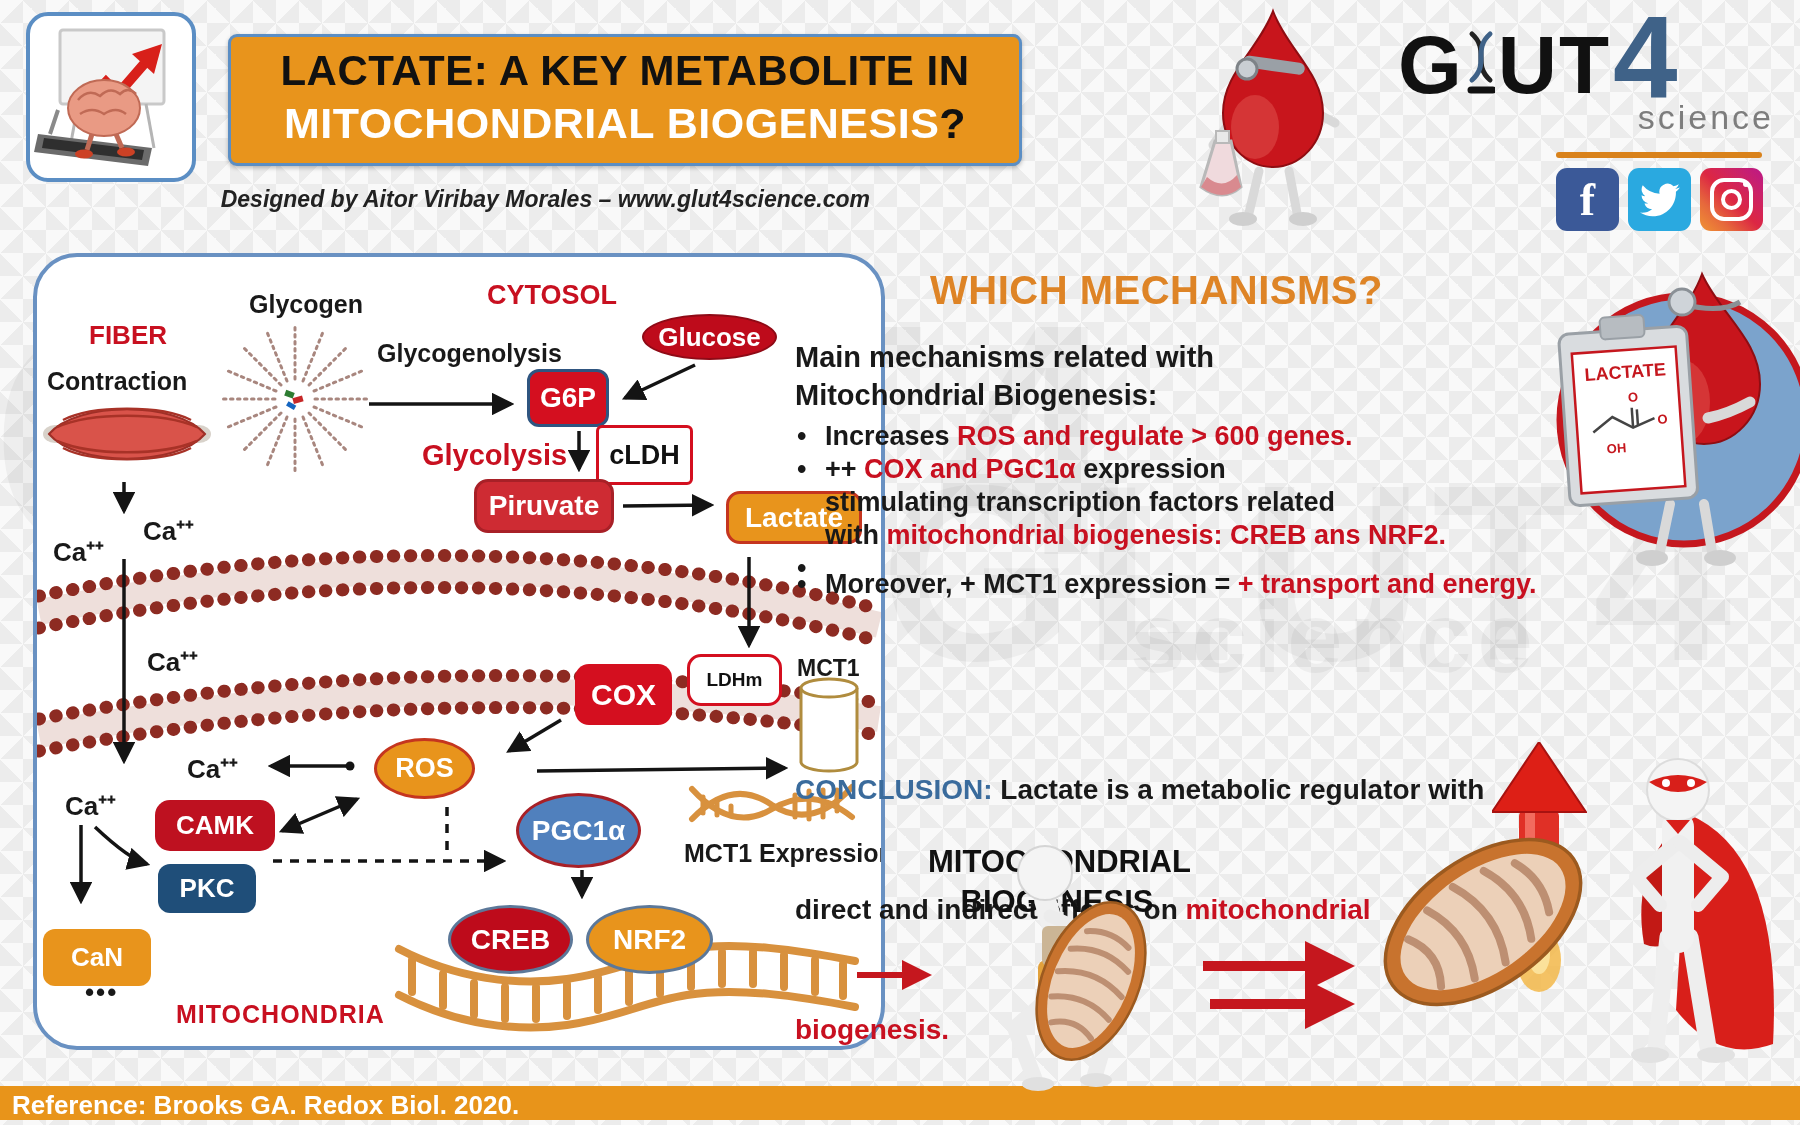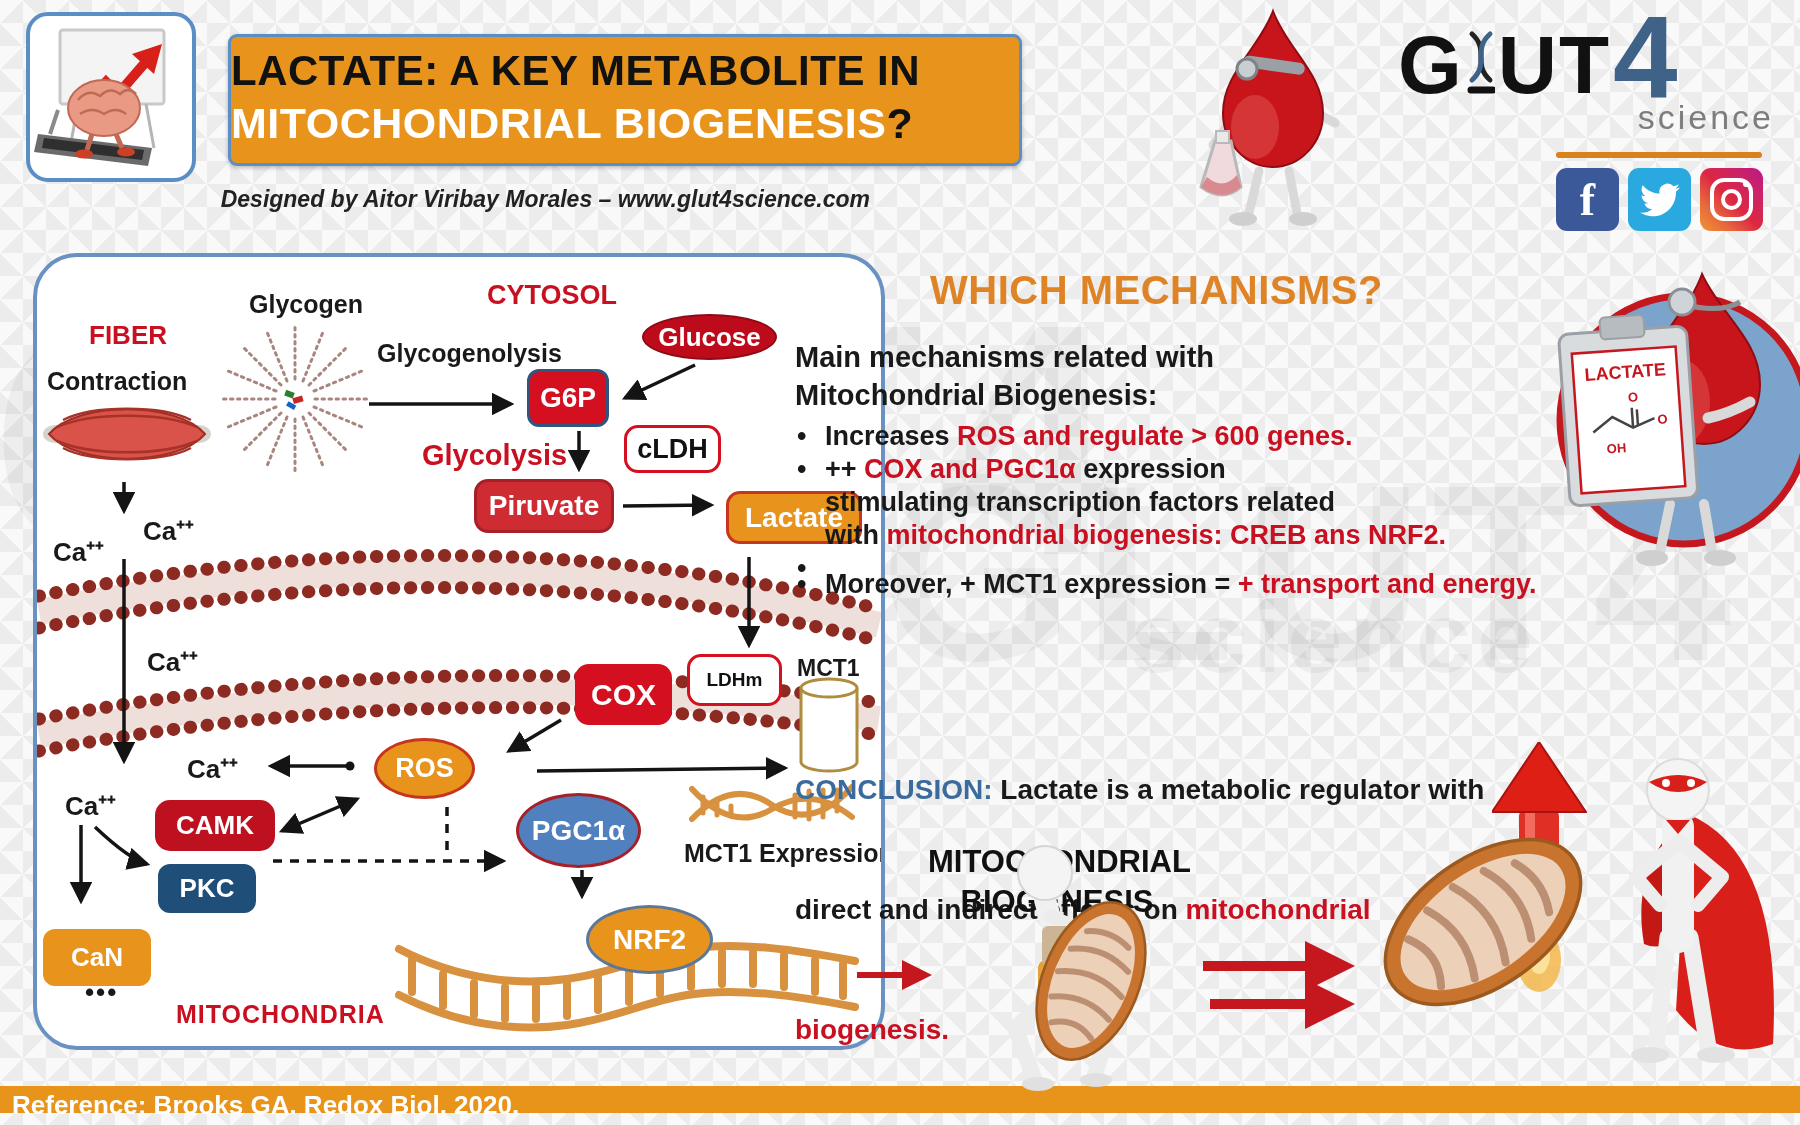--- a/index.html
+++ b/index.html
@@ -10,21 +10,21 @@
     background-image:
       linear-gradient(45deg,#ececec 25%,transparent 25%,transparent 75%,#ececec 75%),
       linear-gradient(-45deg,#ececec 25%,transparent 25%,transparent 75%,#ececec 75%);
     background-size:46px 46px;
     background-position:0 0,23px 23px;
   }
   .abs{position:absolute}
   .wm{position:absolute;font-weight:700;color:#000;opacity:.04;pointer-events:none;white-space:nowrap}
   
   .brainbox{left:26px;top:12px;width:162px;height:162px;background:#fff;border:4px solid #5b8ec4;border-radius:22px;overflow:hidden}
-  .banner{left:228px;top:34px;width:788px;height:126px;background:#e8941c;border:3px solid #5b8ec4;border-radius:9px;box-shadow:0 2px 4px rgba(0,0,0,.25)}
+  .banner{left:228px;top:34px;width:788px;height:126px;background:#e8941c;border:3px solid #5b8ec4;border-radius:9px;text-align:center;box-shadow:0 2px 4px rgba(0,0,0,.25)}
   .banner .l1{font-size:42px;letter-spacing:.5px;color:#111;margin-top:10px}
   .banner .l2{font-size:43px;letter-spacing:.5px;color:#fff;margin-top:4px}
   .banner .l2 .q{color:#111}
   .byline{left:170px;top:186px;width:700px;text-align:right;font-style:italic;font-size:23px;color:#222}
   
   .logo{left:1398px;top:16px;width:390px;height:140px}
   .logo-row{display:flex;align-items:flex-end}
   .logo-g{font-size:82px;line-height:.85;color:#111;letter-spacing:2px}
   .logo-4{font-size:116px;line-height:.72;color:#3f6288;margin-left:2px}
   .logo-science{position:absolute;right:14px;top:82px;font-size:34px;font-weight:400;color:#7d7d7d;letter-spacing:3px}
@@ -48,21 +48,21 @@
   .mech-head{left:930px;top:268px;font-size:40px;color:#de8426;letter-spacing:.5px}
   .mintro{left:795px;top:338px;font-size:29px;line-height:38px;color:#191919;white-space:pre}
   .mrows{left:795px;top:420px}
   .mrow{position:relative;padding-left:30px;font-size:27px;line-height:33px;white-space:pre;color:#191919}
   .mrow .bdot{position:absolute;left:2px}
   .redtxt{color:#c81020}
   .gap-top{margin-top:16px}
   .conclusion{left:795px;top:690px;font-size:28px;line-height:40px;white-space:pre}
   .biogen{left:928px;top:842px;width:258px;text-align:center;font-size:31px;line-height:40px;color:#111}
   
-  .footer{left:0;top:1086px;width:1800px;height:27px;background:#e8941a}
+  .footer{left:0;top:1086px;width:1800px;height:34px;background:#e8941a}
   .footer span{display:block;padding-left:12px;font-size:26px;line-height:39px;color:#fff}
   .noptr{pointer-events:none}
 </style>
 </head>
 <body>
 
 <div class="wm" style="left:-10px;top:250px;font-size:330px;letter-spacing:12px">GLUT4</div>
 <div class="wm" style="left:300px;top:640px;font-size:120px;letter-spacing:8px">science</div>
 <div class="wm" style="left:880px;top:430px;font-size:250px;letter-spacing:8px">GLUT4</div>
 <div class="wm" style="left:1130px;top:580px;font-size:100px;letter-spacing:6px">science</div>
@@ -266,30 +266,31 @@
   <div class="plabel blk" style="left:110px;top:386px;font-size:26px">Ca⁺⁺</div>
   <div class="plabel blk" style="left:150px;top:493px;font-size:26px">Ca⁺⁺</div>
   <div class="plabel blk" style="left:28px;top:530px;font-size:26px">Ca⁺⁺</div>
   <div class="plabel blk" style="left:760px;top:398px;font-size:23px">MCT1</div>
   <div class="plabel blk" style="left:647px;top:582px;font-size:25px">MCT1 Expression</div>
   <div class="plabel blk" style="left:48px;top:720px;font-size:26px;letter-spacing:2px">•••</div>
   <div class="plabel red" style="left:139px;top:743px;font-size:25px;letter-spacing:1px">MITOCHONDRIA</div>
 
   <div class="nbox nell" style="left:605px;top:57px;width:135px;height:46px;background:#be0b1b;border:2px solid #8f0a16;font-size:26px">Glucose</div>
   <div class="nbox" style="left:490px;top:112px;width:82px;height:58px;background:#d40f1f;border:3px solid #2f5580;border-radius:12px;font-size:28px">G6P</div>
-  <div class="nbox" style="left:587px;top:168px;width:97px;height:48px;background:#fff;border:3px solid #d40f1f;border-radius:14px;font-size:27px;color:#111">cLDH</div>
+  <div class="nbox" style="left:559px;top:168px;width:97px;height:60px;background:#fff;border:3px solid #d40f1f;border-radius:6px;font-size:27px;color:#111">cLDH</div>
   <div class="nbox" style="left:437px;top:222px;width:140px;height:54px;background:#ce2b33;border:3px solid #a82027;border-radius:14px;font-size:28px">Piruvate</div>
   <div class="nbox" style="left:689px;top:234px;width:136px;height:53px;background:#e8941c;border:3px solid #c5351f;border-radius:14px;font-size:28px">Lactate</div>
   <div class="nbox" style="left:538px;top:407px;width:97px;height:61px;background:#d40f1f;border-radius:14px;font-size:30px">COX</div>
   <div class="nbox" style="left:650px;top:397px;width:95px;height:52px;background:#fff;border:3px solid #d40f1f;border-radius:14px;font-size:19px;color:#111">LDHm</div>
   <div class="nbox nell" style="left:337px;top:481px;width:101px;height:61px;background:#e8941c;border:3px solid #c5351f;font-size:27px">ROS</div>
   <div class="nbox nell" style="left:479px;top:536px;width:125px;height:75px;background:#5080bd;border:3px solid #a82027;font-size:28px">PGC1α</div>
   <div class="nbox" style="left:118px;top:543px;width:120px;height:51px;background:#be1120;border-radius:15px;font-size:26px">CAMK</div>
   <div class="nbox" style="left:121px;top:607px;width:98px;height:49px;background:#1f4e79;border-radius:12px;font-size:26px">PKC</div>
   <div class="nbox" style="left:6px;top:672px;width:108px;height:57px;background:#e8941c;border-radius:12px;font-size:26px">CaN</div>
+  <div class="nbox nell" style="left:411px;top:648px;width:125px;height:69px;background:#be0b1b;border:3px solid #5c7899;font-size:28px">CREB</div>
   <div class="nbox nell" style="left:549px;top:648px;width:127px;height:69px;background:#e8941c;border:3px solid #5c7899;font-size:28px">NRF2</div>
 </div>
 
 <div class="abs mech-head">WHICH MECHANISMS?</div>
 <div class="abs mintro"><span>Main mechanisms related with</span><br><span>Mitochondrial Biogenesis:</span></div>
 
 <div class="abs mrows">
   <div class="mrow"><span class="bdot">•</span><span>Increases </span><span class="redtxt">ROS and regulate &gt; 600 genes.</span></div>
   <div class="mrow"><span class="bdot">•</span><span>++ </span><span class="redtxt">COX and PGC1α</span><span> expression</span></div>
   <div class="mrow"><span>stimulating transcription factors related</span></div>

